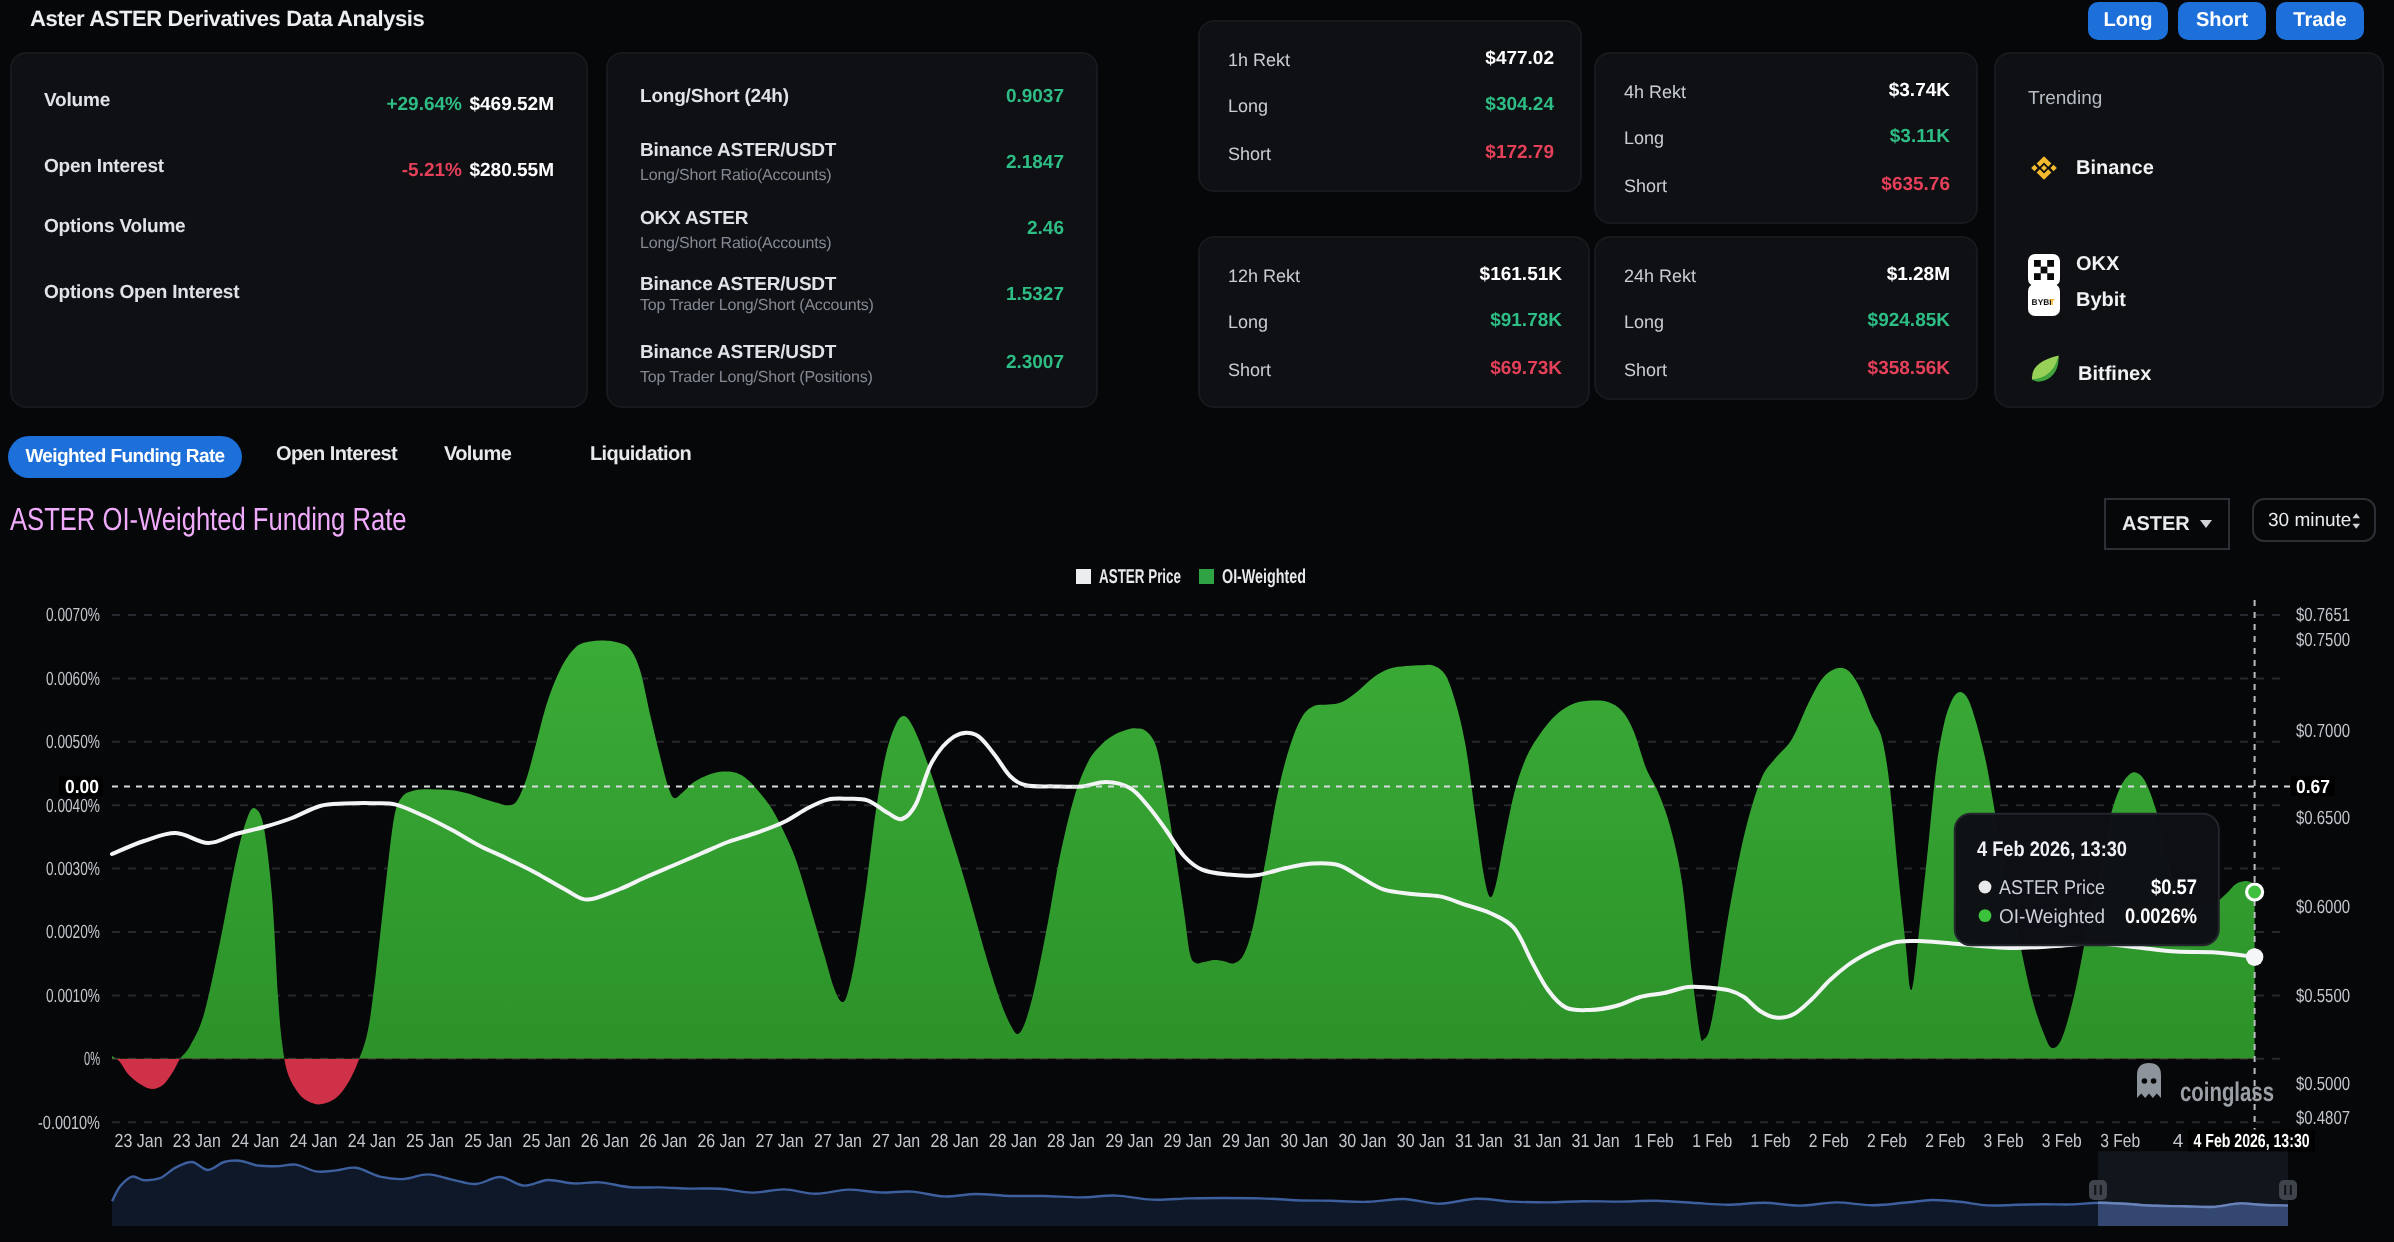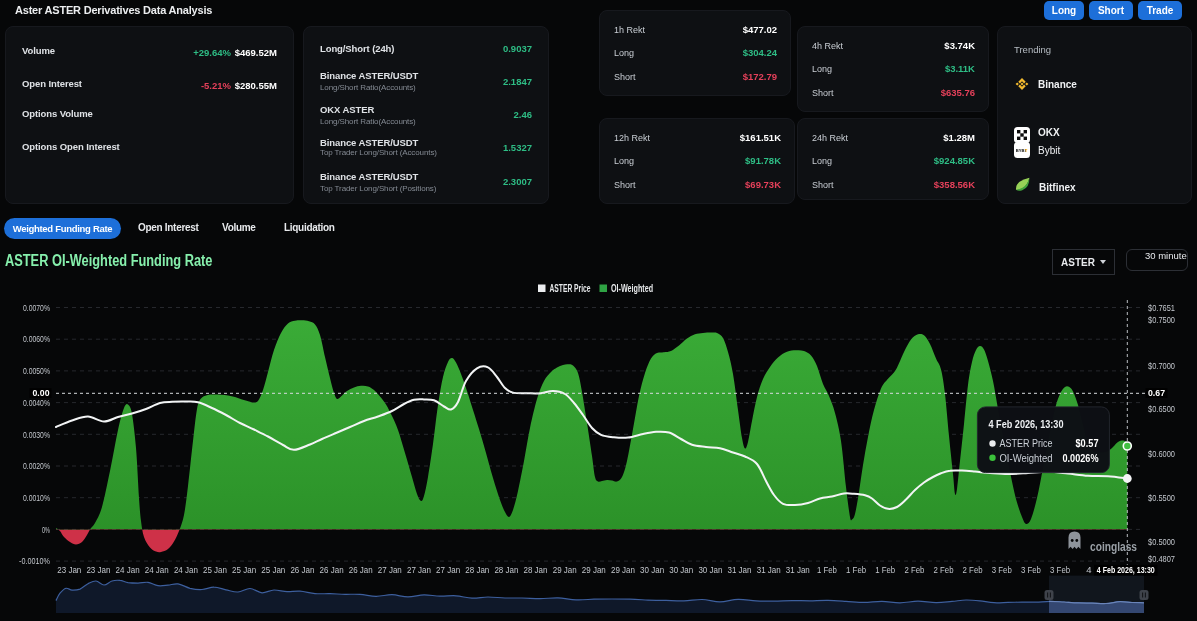--- a/index.html
+++ b/index.html
@@ -160,45 +160,45 @@
       <span style="color:#f0f2f4;font-size:10px;font-weight:700">OKX</span>
     </div>
 <div class="abs" style="left:16px;top:115px;display:flex;align-items:center;gap:8px">
       <span style="display:flex">
         <svg width="16" height="16" viewBox="0 0 16 16">
           <rect width="16" height="16" rx="3.5" fill="#fff"></rect>
 <text x="1.8" y="10.3" font-size="4.2" font-weight="bold" fill="#111" font-family="Liberation Sans,sans-serif">BYBI</text>
           <text x="10.8" y="10.3" font-size="4.2" font-weight="bold" fill="#f7a600" font-family="Liberation Sans,sans-serif">T</text>
         </svg>
       </span>
-      <span style="color:#f0f2f4;font-size:10px;font-weight:400">Bybit</span>
+      <span style="color:#f0f2f4;font-size:10px;font-weight:700">Bybit</span>
     </div>
 <div class="abs" style="left:16px;top:149px;display:flex;align-items:flex-end;gap:8px">
       <span style="display:flex">
         <svg width="17" height="17" viewBox="0 0 17 17">
 <path d="M2 13.8 Q1.2 5 15.4 1.8 Q14 9.5 8 12.8 Q4.5 14.4 2 13.8Z" fill="#97d157"></path>
 <path d="M2 13.8 Q9.5 13 13 7.6 Q14.6 5 15.4 1.8 Q15.6 11.5 8.3 14.3 Q4.4 15.6 2 13.8Z" fill="#41a33c"></path>
         </svg>
       </span>
       <span style="color:#f0f2f4;font-size:10px;font-weight:700">Bitfinex</span>
     </div>
 </div>
 
 <div class="abs" style="left:4px;top:218px;width:117px;height:21px;background:#1d6fd9;border-radius:11px;color:#fff;font-size:9.5px;font-weight:700;letter-spacing:-0.3px;white-space:nowrap;display:flex;align-items:center;justify-content:center">Weighted Funding Rate</div>
 <div class="abs" style="left:138px;top:222px;color:#e7e9ec;font-size:10px;font-weight:700;letter-spacing:-0.3px;white-space:nowrap">Open Interest</div>
 <div class="abs" style="left:222px;top:222px;color:#e7e9ec;font-size:10px;font-weight:700;letter-spacing:-0.3px;white-space:nowrap">Volume</div>
-<div class="abs" style="left:284px;top:222px;color:#e7e9ec;font-size:10px;font-weight:700;letter-spacing:-0.3px;white-space:nowrap">Liquidation</div>
-
-<div class="abs" style="left:5px;top:252px;color:#86efac;font-size:16px;font-weight:700;white-space:nowrap"><span style="display:inline-block;transform:scaleX(0.8);transform-origin:0 50%">ASTER OI-Weighted Funding Rate</span></div>
+<div class="abs" style="left:295px;top:222px;color:#e7e9ec;font-size:10px;font-weight:700;letter-spacing:-0.3px;white-space:nowrap">Liquidation</div>
+
+<div class="abs" style="left:5px;top:252px;color:#f0abfc;font-size:16px;font-weight:400;white-space:nowrap"><span style="display:inline-block;transform:scaleX(0.8);transform-origin:0 50%">ASTER OI-Weighted Funding Rate</span></div>
 
 <div class="abs" style="left:1052px;top:249px;width:63px;height:22px;border:1px solid #2c2f35;border-radius:0;display:flex;align-items:center;justify-content:space-between;padding:12px 8px">
  <span style="color:#e8eaed;font-size:10px;font-weight:700;white-space:nowrap">ASTER</span>
  <span style="width:0;height:0;border-left:3.5px solid transparent;border-right:3.5px solid transparent;border-top:4.5px solid #cfd3d8"></span>
 </div>
-<div class="abs" style="left:1126px;top:249px;width:62px;height:22px;border:1px solid #2c2f35;border-radius:6px;display:flex;align-items:flex-start;justify-content:space-between;padding:0 18px">
+<div class="abs" style="left:1126px;top:249px;width:62px;height:22px;border:1px solid #2c2f35;border-radius:6px;display:flex;align-items:center;justify-content:space-between;padding:0 7px">
  <span style="color:#e8eaed;font-size:9.5px;font-weight:500;white-space:nowrap">30 minute</span>
  <svg width="6" height="11" viewBox="0 0 6 11">
       <path d="M3 0 L5.7 3.6 H0.3 Z" fill="#cfd3d8"></path>
       <path d="M3 11 L5.7 7.4 H0.3 Z" fill="#cfd3d8"></path>
     </svg>
 </div>
 
 <svg width="1197" height="621" viewBox="0 0 1197 621" style="position:absolute;left:0;top:0">
 <defs>
 <linearGradient id="gg" x1="0" y1="0" x2="0" y2="1">

